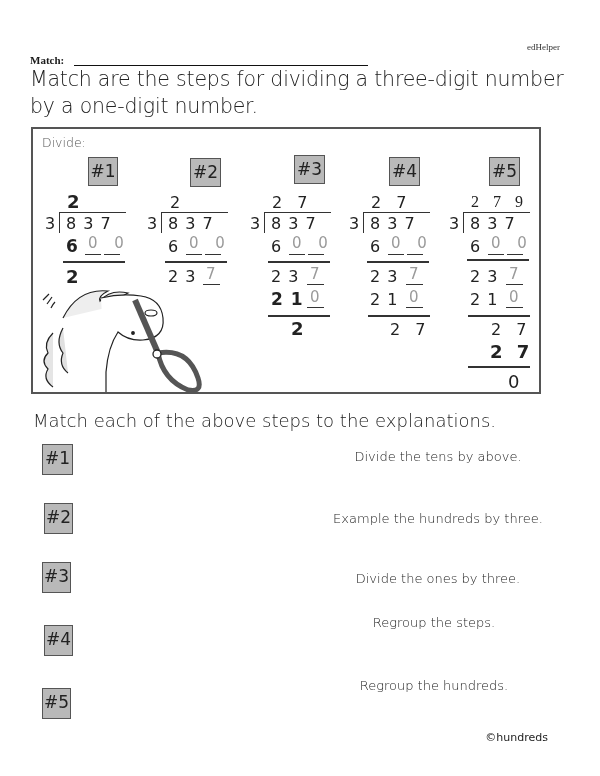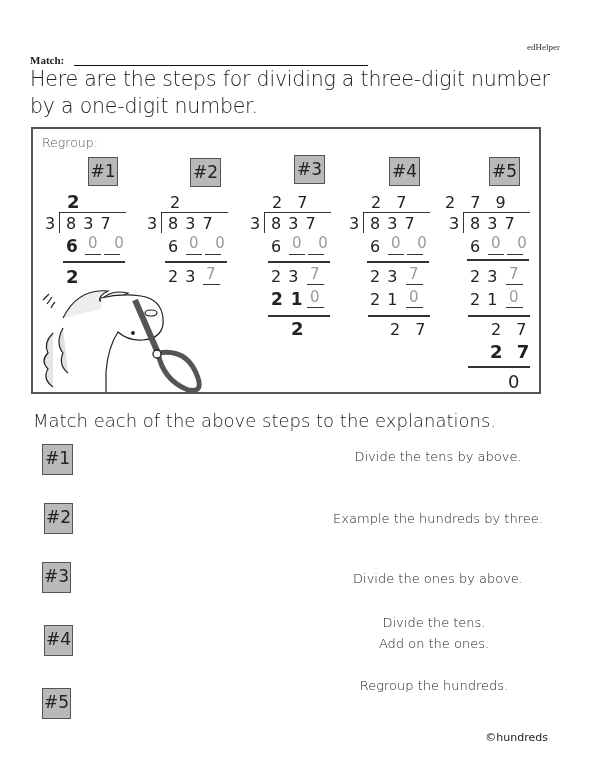--- a/index.html
+++ b/index.html
@@ -25,24 +25,24 @@
   .match-tag { position: absolute; left: 42px; width: 30px; height: 31px; }
   .explain { position: absolute; width: 300px; text-align: center; font-size: 13px; line-height: 21px; color: #222; font-weight: 300; }
   .copyright { right: 52px; top: 731px; font-size: 11px; color: #222; }
 </style>
 </head>
 <body>
 
 <div class="abs brand">edHelper</div>
 <div class="abs name-label">Match:</div>
 <div class="abs name-line"></div>
-<div class="abs title">Here are the steps for dividing a three-digit number by a one-digit number.</div>
+<div class="abs title">Match are the steps for dividing a three-digit number by a one-digit number.</div>
 
 <div class="abs example-box"></div>
-<div class="abs example-label">Regroup:</div>
+<div class="abs example-label">Divide:</div>
 
 <div class="abs step-tag" style="left:88px;top:157px;width:30px;height:29px;">#1</div>
 <div class="abs step-tag" style="left:190px;top:158px;width:31px;height:29px;">#2</div>
 <div class="abs step-tag" style="left:294px;top:155px;width:31px;height:29px;">#3</div>
 <div class="abs step-tag" style="left:389px;top:157px;width:31px;height:29px;">#4</div>
 <div class="abs step-tag" style="left:489px;top:157px;width:31px;height:29px;">#5</div>
 
 <div class="div">
   <div class="row bold" style="left:67px;top:191px;font-size:18px;">2</div>
   <div class="row" style="left:45px;top:214px;">3</div>
@@ -105,21 +105,21 @@
   <div class="row gray" style="left:409px;top:265px;font-size:15px;">7</div>
   <div class="uline" style="left:406px;top:284px;width:17px;"></div>
   <div class="row" style="left:370px;top:290px;">2 1</div>
   <div class="row gray" style="left:409px;top:288px;font-size:15px;">0</div>
   <div class="uline" style="left:406px;top:307px;width:17px;"></div>
   <div class="hline" style="left:368px;top:315px;width:62px;"></div>
   <div class="row" style="left:390px;top:320px;letter-spacing:5px;">2 7</div>
 </div>
 
 <div class="div">
-  <div class="row" style="left:445px;top:193px;letter-spacing:5px;">2 7 9</div>
+  <div class="row" style="left:471px;top:193px;letter-spacing:5px;font-family:Liberation Serif, serif;">2 7 9</div>
   <div class="row" style="left:449px;top:214px;">3</div>
   <div class="bracket" style="left:463px;top:212px;width:66px;height:20px;"></div>
   <div class="row" style="left:470px;top:214px;">8 3 7</div>
   <div class="row" style="left:470px;top:237px;">6</div>
   <div class="row gray" style="left:491px;top:234px;font-size:15px;letter-spacing:6px;">0 0</div>
   <div class="uline" style="left:488px;top:254px;width:16px;"></div>
   <div class="uline" style="left:507px;top:254px;width:16px;"></div>
   <div class="hline" style="left:467px;top:259px;width:62px;"></div>
   <div class="row" style="left:470px;top:267px;">2 3</div>
   <div class="row gray" style="left:509px;top:265px;font-size:15px;">7</div>
@@ -157,23 +157,22 @@
 <div class="match-tag step-tag" style="top:625px;left:44px;width:29px;">#4</div>
 <div class="match-tag step-tag" style="top:688px;left:42px;width:29px;">#5</div>
 
 <div class="explain" style="left:288px;top:446px;">
   <div>Divide the tens by above.</div>
 </div>
 <div class="explain" style="left:288px;top:508px;">
   <div>Example the hundreds by three.</div>
 </div>
 <div class="explain" style="left:288px;top:568px;">
-  <div>Divide the ones by above.</div>
+  <div>Divide the ones by three.</div>
 </div>
 <div class="explain" style="left:284px;top:612px;">
-  <div>Divide the tens.</div>
-  <div>Add on the ones.</div>
+  <div>Regroup the steps.</div>
 </div>
 <div class="explain" style="left:284px;top:675px;">
   <div>Regroup the hundreds.</div>
 </div>
 
 <div class="abs copyright">©hundreds</div>
 
 </body></html>

